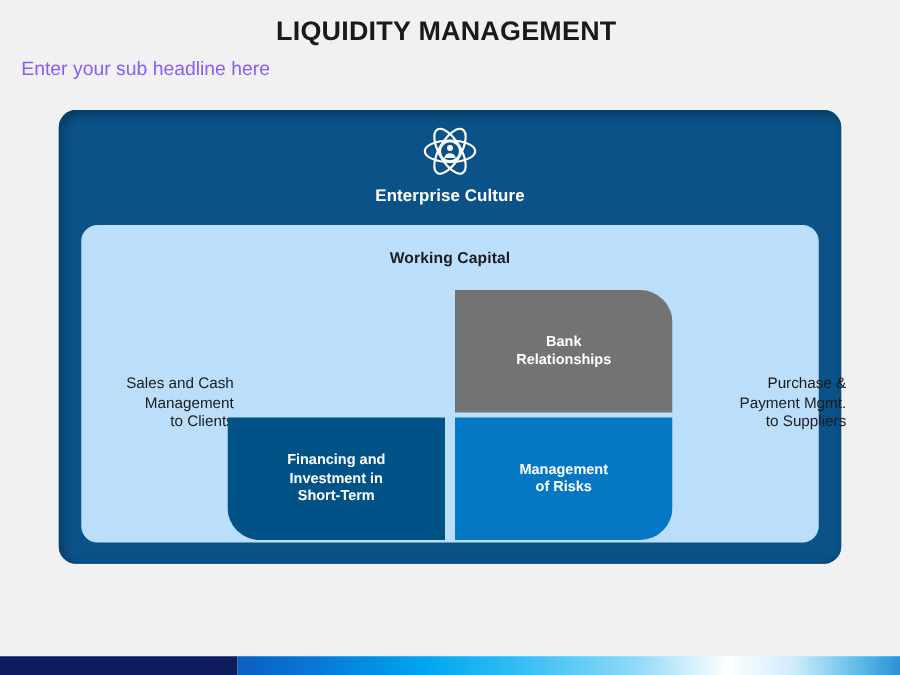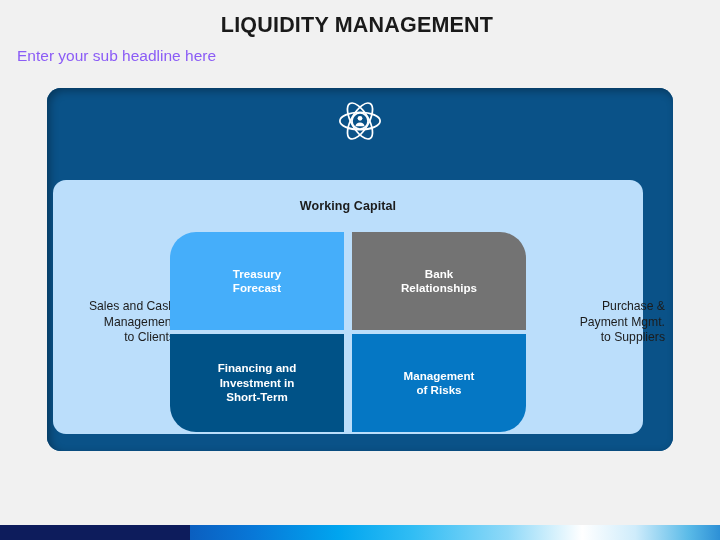--- a/index.html
+++ b/index.html
@@ -82,21 +82,21 @@
     margin-top: 5px;
     font-size: 13.5px;
     font-weight: bold;
     color: #ffffff;
     letter-spacing: 0.1px;
   }
 
   
   #inner-panel {
     position: absolute;
-    left: 6px;
+    left: 18px;
     top: 92px;
     width: 590px;
     height: 254px;
     background: #bbdefb;
     border-radius: 13px;
     z-index: 2;
   }
 
   #working-capital-label {
     position: absolute;
@@ -206,37 +206,36 @@
 
   <div id="enterprise-block">
     <svg id="atom-icon" viewBox="0 0 48 48" fill="none" stroke="#ffffff" stroke-width="1.8">
       <ellipse cx="24" cy="24" rx="21" ry="9"></ellipse>
       <ellipse cx="24" cy="24" rx="21" ry="9" transform="rotate(60 24 24)"></ellipse>
       <ellipse cx="24" cy="24" rx="21" ry="9" transform="rotate(120 24 24)"></ellipse>
       <circle cx="24" cy="24" r="8.4" fill="#0a5288" stroke="#ffffff" stroke-width="1.8"></circle>
       <circle cx="24" cy="21.2" r="2.5" fill="#ffffff" stroke="none"></circle>
       <path d="M19.2 29.6 a4.9 4.9 0 0 1 9.6 0 z" fill="#ffffff" stroke="none"></path>
     </svg>
+    <span id="enterprise-label">Enterprise Culture</span>
   </div>
 
   <div id="inner-panel">
 
     <div id="working-capital-label">Working Capital</div>
 
     <div class="side-label" id="side-label-left">Sales and Cash
 Management
 to Clients</div>
 
     <div class="side-label" id="side-label-right">Purchase &amp;
 Payment Mgmt.
 to Suppliers</div>
 
     <div id="quadrant-grid">
-      <div class="quadrant" id="quadrant-treasury-forecast">Treasury
-Forecast</div>
       <div class="quadrant" id="quadrant-bank-relationships">Bank
 Relationships</div>
       <div class="quadrant" id="quadrant-management-risks">Management
 of Risks</div>
       <div class="quadrant" id="quadrant-financing-investment">Financing and
 Investment in
 Short-Term</div>
     </div>
 
   </div>

